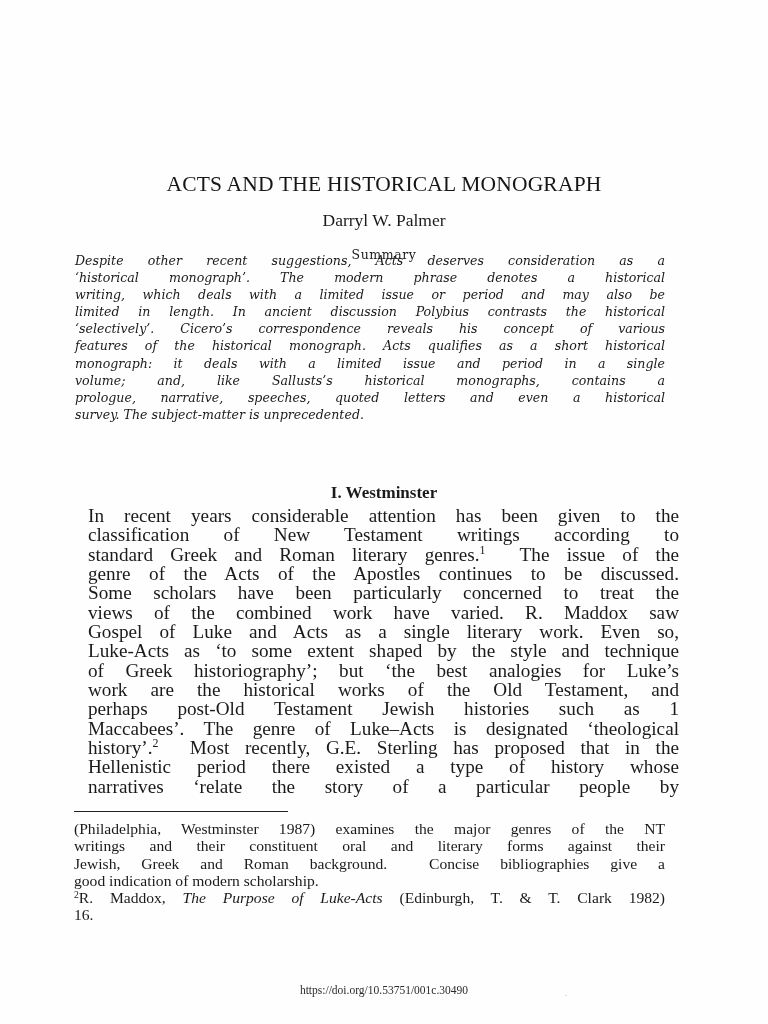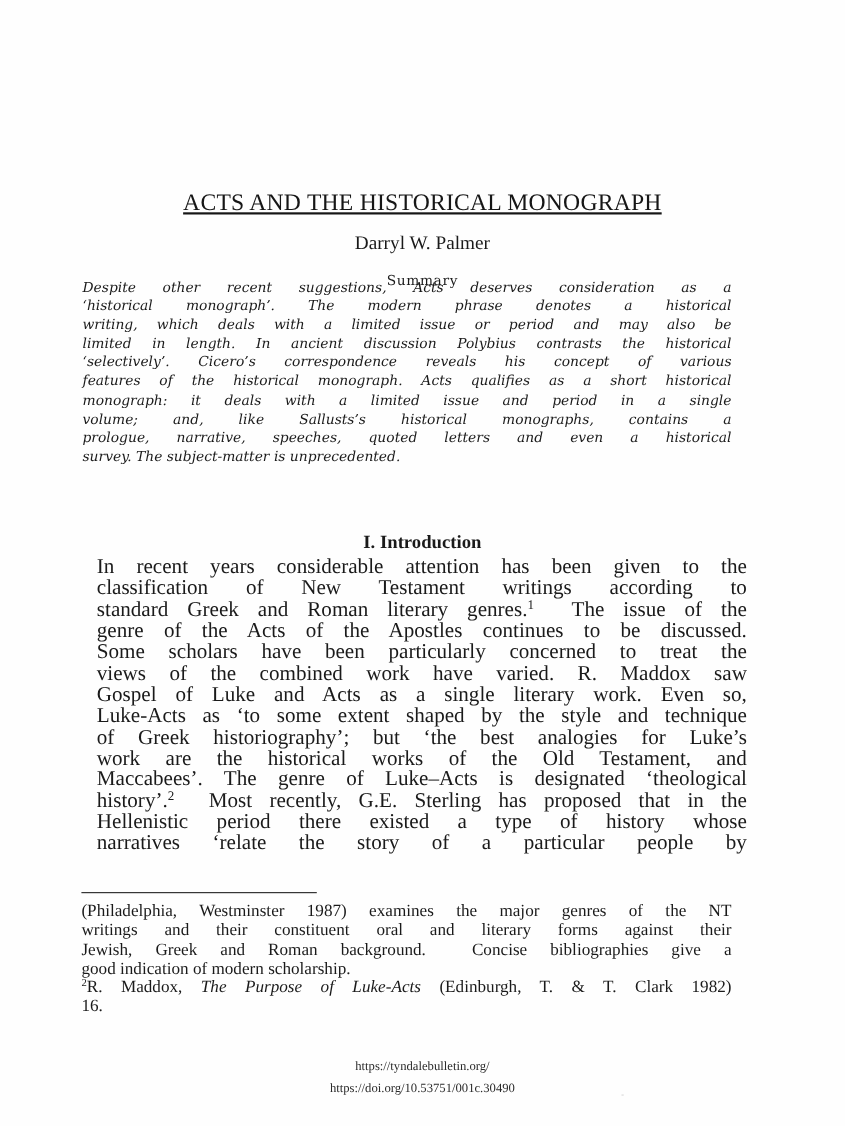--- a/index.html
+++ b/index.html
@@ -1,18 +1,18 @@
 <!DOCTYPE html>
 <html><head>
 <meta charset="utf-8">
 <style>
   html, body { margin: 0; padding: 0; background: #ffffff; }
   body { width: 768px; height: 1024px; position: relative; overflow: hidden; color: #1a1a1a; font-family: "Liberation Serif", "DejaVu Serif", serif; }
   .page { position: absolute; left: 0; top: 0; width: 768px; height: 1024px; background: #fefefe; }
-  .title { position: absolute; left: 0; width: 768px; top: 172px; text-align: center; font-size: 21.5px; letter-spacing: 0.2px; color: #161616; text-decoration: underline; }
+  .title { position: absolute; left: 0; width: 768px; top: 172px; text-align: center; font-size: 21.5px; letter-spacing: 0.2px; color: #161616; }
   .author { position: absolute; left: 0; width: 768px; top: 210px; text-align: center; font-size: 17.5px; color: #1a1a1a; }
   .summary-heading { position: absolute; left: 0; width: 768px; top: 247px; text-align: center; font-size: 14px; font-weight: normal; letter-spacing: 0.6px; font-family: "DejaVu Serif", serif; font-size: 12.5px; }
   .summary { position: absolute; left: 75px; width: 590px; top: 252px; }
   .summary .line { display: block; height: 17.1px; line-height: 17.1px; font-family: "DejaVu Serif", serif; font-style: italic; font-size: 12.6px; text-align: justify; text-align-last: justify; white-space: nowrap; overflow: visible; }
   .summary .line.last { text-align-last: left; font-style: italic; }
   .intro-heading { position: absolute; left: 0; width: 768px; top: 483px; text-align: center; font-size: 17px; font-weight: bold; }
   .body-text { position: absolute; left: 88px; width: 591px; top: 506px; }
   .body-text .line { display: block; height: 19.35px; line-height: 19.35px; font-size: 19.2px; text-align: justify; text-align-last: justify; white-space: nowrap; }
   .fn-rule { position: absolute; left: 74px; top: 811px; width: 214px; height: 0; border-top: 1.4px solid #222; }
   .footnotes { position: absolute; left: 74px; width: 591px; top: 820px; }
@@ -39,45 +39,45 @@
     <span class="line">writing, which deals with a limited issue or period and may also be</span>
     <span class="line">limited in length. In ancient discussion Polybius contrasts the historical</span>
     <span class="line">‘selectively’. Cicero’s correspondence reveals his concept of various</span>
     <span class="line">features of the historical monograph. Acts qualifies as a short historical</span>
     <span class="line">monograph: it deals with a limited issue and period in a single</span>
     <span class="line">volume; and, like Sallusts’s historical monographs, contains a</span>
     <span class="line">prologue, narrative, speeches, quoted letters and even a historical</span>
     <span class="line last">survey. The subject-matter is unprecedented.</span>
   </div>
 
-  <div class="intro-heading">I. Introduction</div>
+  <div class="intro-heading">I. Westminster</div>
   <div class="body-text">
     <span class="line">In recent years considerable attention has been given to the</span>
     <span class="line">classification of New Testament writings according to</span>
     <span class="line"><span>standard Greek and Roman literary genres.</span><span class="sup">1</span><span style="white-space:pre">  The issue of the</span></span>
     <span class="line">genre of the Acts of the Apostles continues to be discussed.</span>
     <span class="line">Some scholars have been particularly concerned to treat the</span>
     <span class="line">views of the combined work have varied. R. Maddox saw</span>
     <span class="line">Gospel of Luke and Acts as a single literary work.  Even so,</span>
     <span class="line">Luke-Acts as ‘to some extent shaped by the style and technique</span>
     <span class="line">of Greek historiography’; but ‘the best analogies for Luke’s</span>
     <span class="line">work are the historical works of the Old Testament, and</span>
+    <span class="line">perhaps post-Old Testament Jewish histories such as 1</span>
     <span class="line">Maccabees’.  The genre of Luke–Acts is designated ‘theological</span>
     <span class="line"><span>history’.</span><span class="sup">2</span><span style="white-space:pre">  Most recently, G.E. Sterling has proposed that in the</span></span>
     <span class="line">Hellenistic period there existed a type of history whose</span>
     <span class="line">narratives ‘relate the story of a particular people by</span>
   </div>
 
   <div class="fn-rule"></div>
 
   <div class="footnotes">
     <span class="line">(Philadelphia, Westminster 1987) examines the major genres of the NT</span>
     <span class="line">writings and their constituent oral and literary forms against their</span>
     <span class="line" style="white-space:pre">Jewish, Greek and Roman background.  Concise bibliographies give a</span>
     <span class="line left">good indication of modern scholarship.</span>
     <span class="line"><span class="sup">2</span><span style="white-space:pre">R. Maddox, </span><i>The Purpose of Luke-Acts</i><span style="white-space:pre"> (Edinburgh, T. &amp; T. Clark 1982)</span></span>
     <span class="line left">16.</span>
   </div>
 
-  <div class="url1">https://tyndalebulletin.org/</div>
   <div class="url2">https://doi.org/10.53751/001c.30490</div>
   <div class="speck"></div>
 </div>
 
 </body></html>

